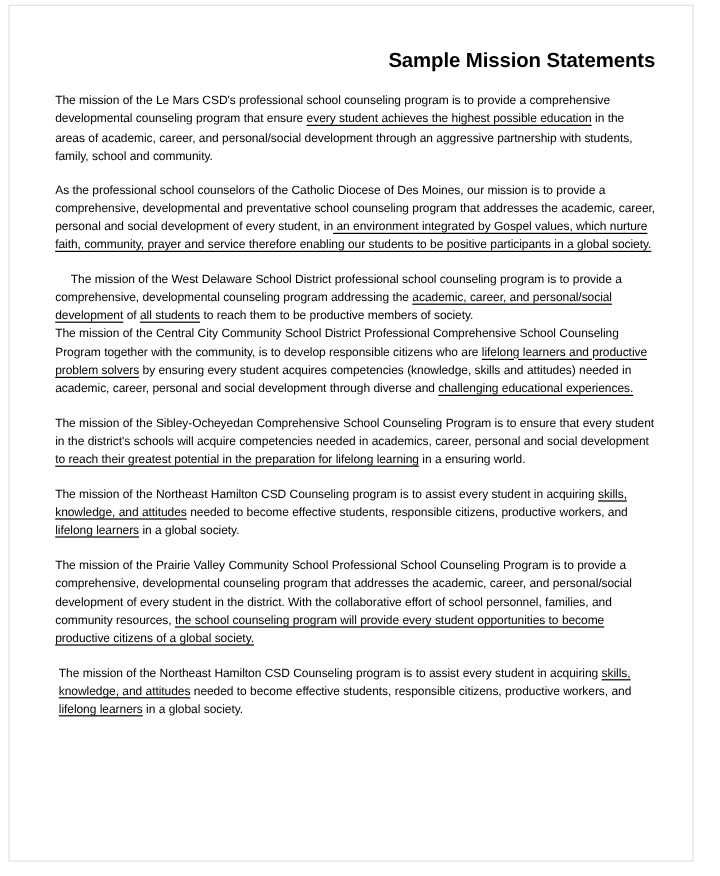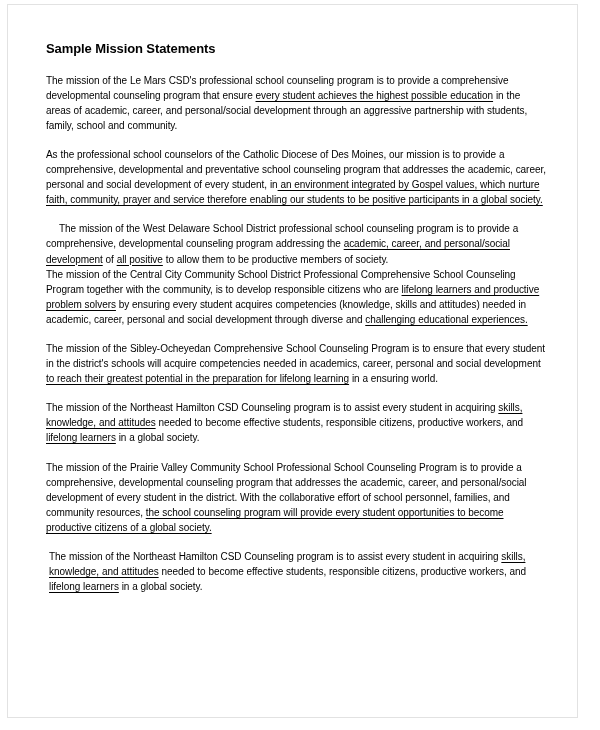--- a/index.html
+++ b/index.html
@@ -24,25 +24,26 @@
     border: 1px solid #e2e2e2;
     box-sizing: border-box;
   }
   .content {
     position: absolute;
     left: 38px;
     top: 36px;
     width: 500px;
   }
   h1.doc-title {
-    font-size: 13px;
+    font-size: 17px;
     font-weight: bold;
     margin: 0 0 16px 0;
     letter-spacing: -0.1px;
     line-height: 1.2;
+    text-align: right;
   }
   p.para {
     font-size: 10px;
     line-height: 15.1px;
     margin: 0 0 14px 0;
     text-align: left;
     letter-spacing: -0.05px;
     word-spacing: 0.1px;
   }
   p.para.tight {
@@ -62,21 +63,21 @@
 </style>
 </head>
 <body>
 
 <div class="page">
   <div class="content">
     <h1 class="doc-title">Sample Mission Statements</h1>
     <div>
         <p class="para"><span>The mission of the Le Mars CSD's professional school counseling program is to provide a comprehensive developmental counseling program that ensure </span><u class="u">every student achieves the highest possible education</u><span> in the areas of academic, career, and personal/social development through an aggressive partnership with students, family, school and community.</span></p>
         <p class="para"><span>As the professional school counselors of the Catholic Diocese of Des Moines, our mission is to provide a comprehensive, developmental and preventative school counseling program that addresses the academic, career, personal and social development of every student, in</span><u class="u"> an environment integrated by Gospel values, which nurture faith, community, prayer and service therefore enabling our students to be positive participants in a global society.</u></p>
-        <p class="para indent tight"><span>The mission of the West Delaware School District professional school counseling program is to provide a comprehensive, developmental counseling program addressing the </span><u class="u">academic, career, and personal/social development</u><span> of </span><u class="u">all positive</u><span> to allow them to be productive members of society.</span></p>
+        <p class="para indent tight"><span>The mission of the West Delaware School District professional school counseling program is to provide a comprehensive, developmental counseling program addressing the </span><u class="u">academic, career, and personal/social development</u><span> of </span><u class="u">all students</u><span> to reach them to be productive members of society.</span></p>
         <p class="para"><span>The mission of the Central City Community School District Professional Comprehensive School Counseling Program together with the community, is to develop responsible citizens who are </span><u class="u">lifelong learners and productive problem solvers</u><span> by ensuring every student acquires competencies (knowledge, skills and attitudes) needed in academic, career, personal and social development through diverse and </span><u class="u">challenging educational experiences.</u></p>
         <p class="para"><span>The mission of the Sibley-Ocheyedan Comprehensive School Counseling Program is to ensure that every student in the district's schools will acquire competencies needed in academics, career, personal and social development </span><u class="u">to reach their greatest potential in the preparation for lifelong learning</u><span> in a ensuring world.</span></p>
         <p class="para"><span>The mission of the Northeast Hamilton CSD Counseling program is to assist every student in acquiring </span><u class="u">skills, knowledge, and attitudes</u><span> needed to become effective students, responsible citizens, productive workers, and </span><u class="u">lifelong learners</u><span> in a global society.</span></p>
         <p class="para"><span>The mission of the Prairie Valley Community School Professional School Counseling Program is to provide a comprehensive, developmental counseling program that addresses the academic, career, and personal/social development of every student in the district. With the collaborative effort of school personnel, families, and community resources, </span><u class="u">the school counseling program will provide every student opportunities to become productive citizens of a global society.</u></p>
         <p class="para nudge"><span>The mission of the Northeast Hamilton CSD Counseling program is to assist every student in acquiring </span><u class="u">skills, knowledge, and attitudes</u><span> needed to become effective students, responsible citizens, productive workers, and </span><u class="u">lifelong learners</u><span> in a global society.</span></p>
       </div>
   </div>
 </div>
 
 </body></html>

